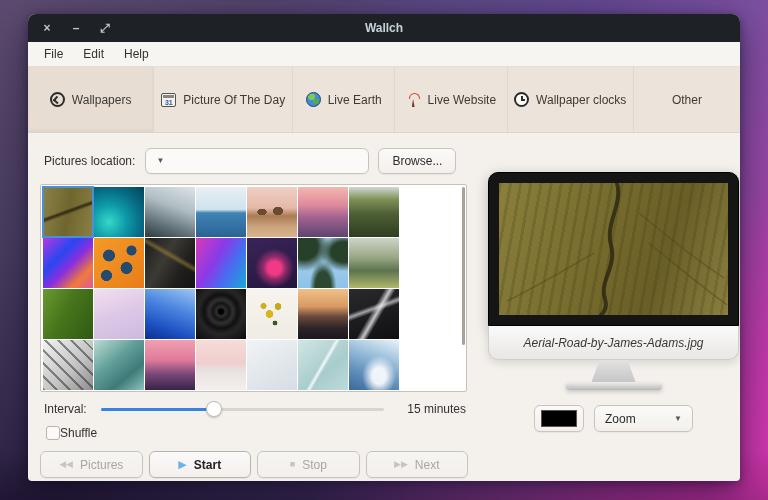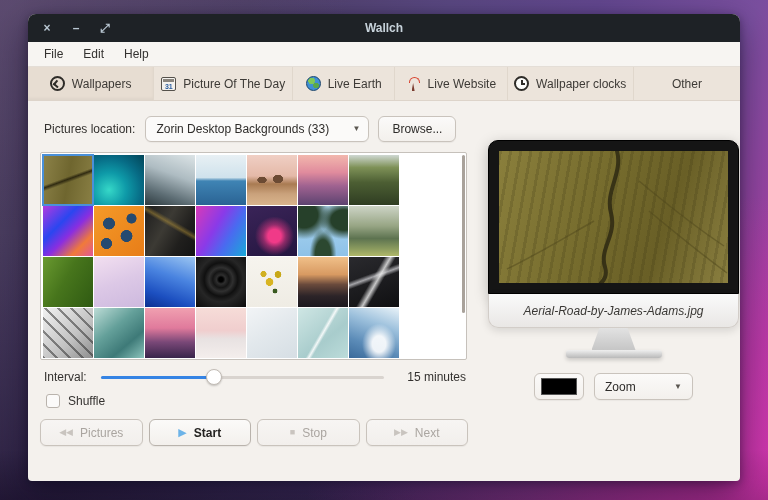--- a/index.html
+++ b/index.html
@@ -22,21 +22,21 @@
   }
   
   .titlebar { height:28px; background:#1e2226; display:flex; align-items:center; position:relative; flex:0 0 auto; }
   .winctrls { display:flex; align-items:center; gap:17px; padding-left:13px; }
   .wbtn { color:#b9c7d2; font-size:12px; font-weight:bold; line-height:1; cursor:default; width:12px; text-align:center; }
   .wtitle { position:absolute; left:0; right:0; text-align:center; color:#c7d2da; font-size:12px; font-weight:bold; }
   
   .menubar { height:25px; background:#f7f5f2; border-bottom:1px solid #e4ded7; display:flex; align-items:center; gap:4px; padding-left:8px; flex:0 0 auto; }
   .menu-item { font-size:12px; color:#33312f; padding:3px 8px; border-radius:4px; }
   
-  .tabbar { height:34px; background:#ece4db; border-bottom:1px solid #ddd4ca; display:flex; flex:0 0 auto; }
+  .tabbar { height:66px; background:#ece4db; border-bottom:1px solid #ddd4ca; display:flex; flex:0 0 auto; }
   .tab { display:flex; align-items:center; justify-content:center; gap:7px; font-size:12px; color:#3d3a36; border-right:1px solid #e0d7cc; cursor:default; }
   .tab:last-child { border-right:none; }
   .tab.active { background:#e7ddd2; box-shadow:inset 0 -2px 3px rgba(0,0,0,.04); }
   .ticon { width:16px; height:16px; display:inline-block; flex:0 0 auto; }
   
   .content { flex:1; display:flex; padding:12px; }
   .left { width:428px; flex:0 0 auto; display:flex; flex-direction:column; }
   .vdivider { width:1px; background:#ddd8d2; margin:0 10px 4px 10px; }
   .right { flex:1; display:flex; flex-direction:column; align-items:center; }
   
@@ -59,21 +59,21 @@
   .interval-row { display:flex; align-items:center; margin-top:9px; height:16px; }
   .interval-label { font-size:12px; color:#33312f; margin-left:4px; }
   .slider { position:relative; flex:1; margin:0 12px 0 14px; height:16px; }
   .slider-track { position:absolute; top:7px; left:0; right:0; height:3px; background:#d9d4cf; border-radius:2px; }
   .slider-fill { position:absolute; top:7px; left:0; height:3px; background:#3584e4; border-radius:2px; }
   .slider-handle { position:absolute; top:0; width:16px; height:16px; background:#fff; border:1px solid #c2bcb5; border-radius:50%; box-shadow:0 1px 2px rgba(0,0,0,.2); }
   .interval-value { font-size:12px; color:#33312f; width:70px; text-align:right; margin-right:2px; }
   
   .shuffle-row { display:flex; align-items:center; margin-top:8px; height:16px; }
   .checkbox { width:14px; height:14px; background:#fbfaf9; border:1px solid #b9b3ac; border-radius:3px; margin-left:6px; }
-  .shuffle-label { font-size:12px; color:#33312f; margin-left:8px; }
+  .shuffle-label { font-size:12px; color:#33312f; }
   
   .transport { display:flex; margin-top:10px; gap:6px; }
   .tbtn { flex:1; height:27px; gap:7px; }
   .tbtn .glyph { font-size:9px; line-height:1; }
   .tbtn.disabled { color:#aaa5a0; background:linear-gradient(#f7f5f3,#f2efec); }
   .tbtn.disabled .glyph { color:#c9c4bf; }
   .tbtn.primary { font-weight:bold; color:#232220; border-color:#b9b3ac; }
   .tbtn.primary .glyph { color:#6cb3e8; font-size:11px; }
   
   .monitor { margin-top:27px; width:251px; }
@@ -150,21 +150,20 @@
       <span>Other</span>
     </div>
   </div>
 
   <div class="content">
 
     <div class="left">
       <div class="loc-row">
         <span class="loc-label">Pictures location:</span>
         <div class="combo loc-combo">
-          <span>Zorin Desktop Backgrounds (33)</span>
           <span class="chev">▼</span>
         </div>
         <div class="btn browse-btn">
           <span>Browse...</span>
         </div>
       </div>
 
       <div class="grid-box">
         <div class="grid" id="thumb-grid">
             <div class="thumb selected" style="background: linear-gradient(160deg, rgba(30, 25, 8, 0) 45%, rgba(35, 30, 10, 0.85) 49%, rgba(30, 25, 8, 0) 54%), linear-gradient(100deg, rgb(140, 130, 72) 0%, rgb(111, 102, 47) 50%, rgb(138, 128, 69) 100%);"></div>

